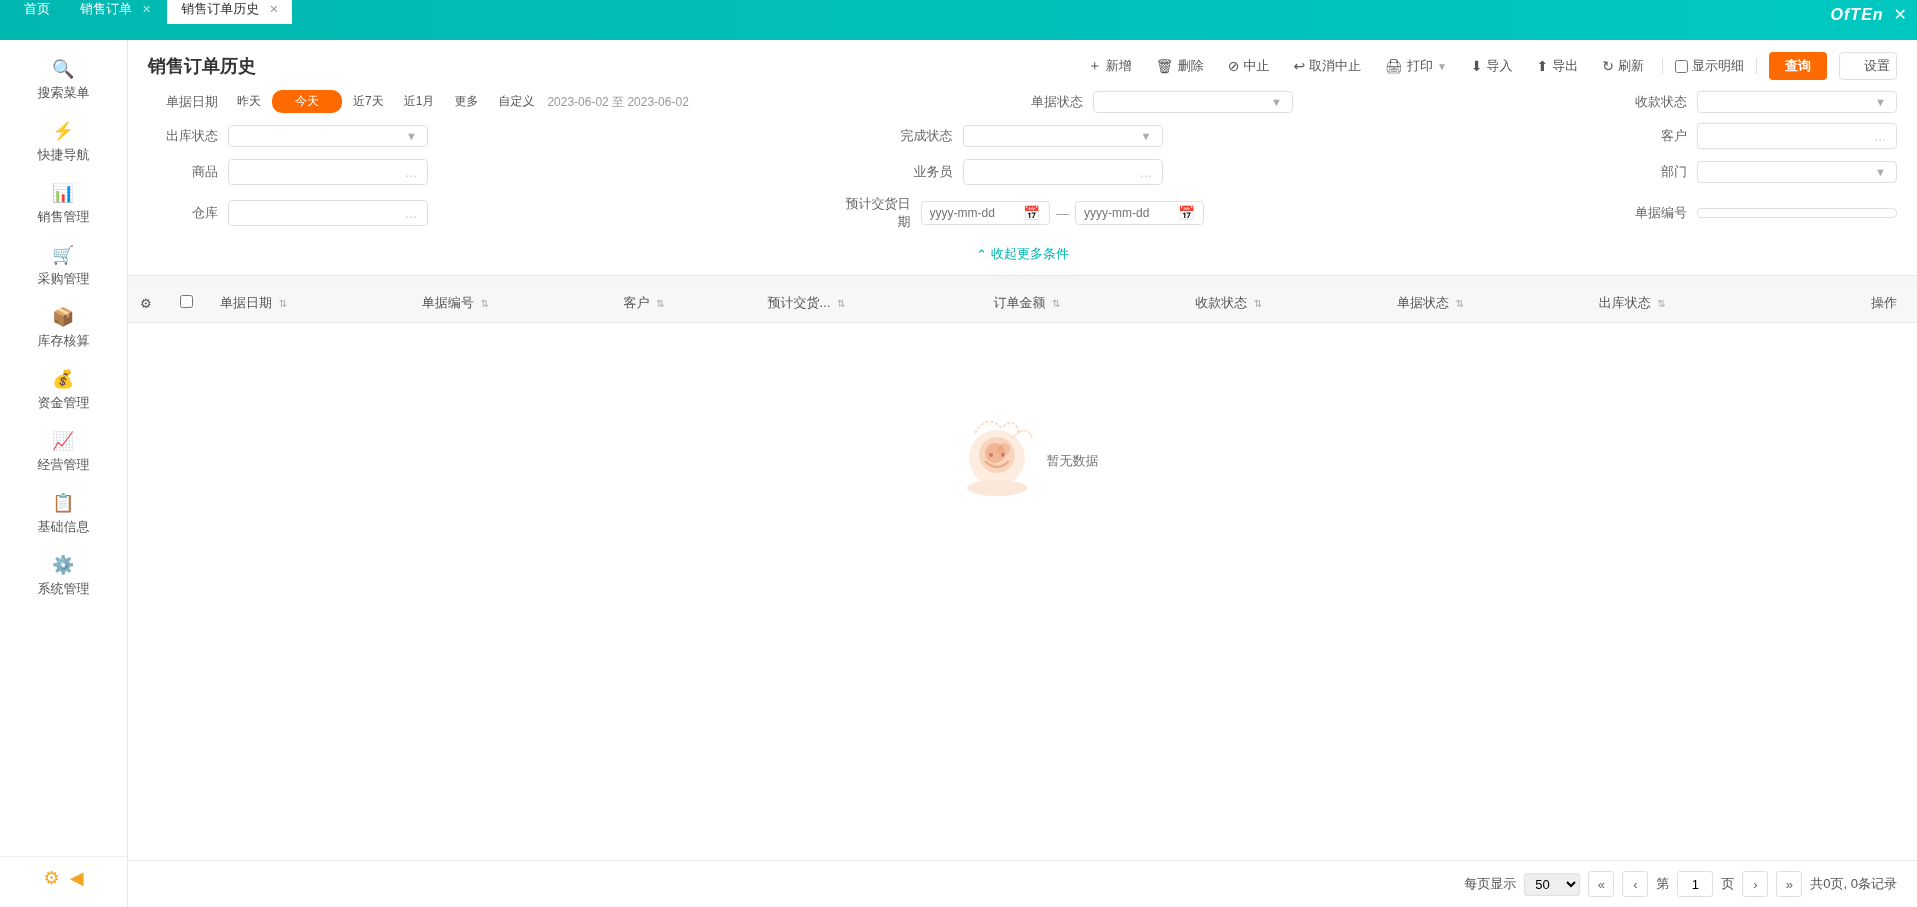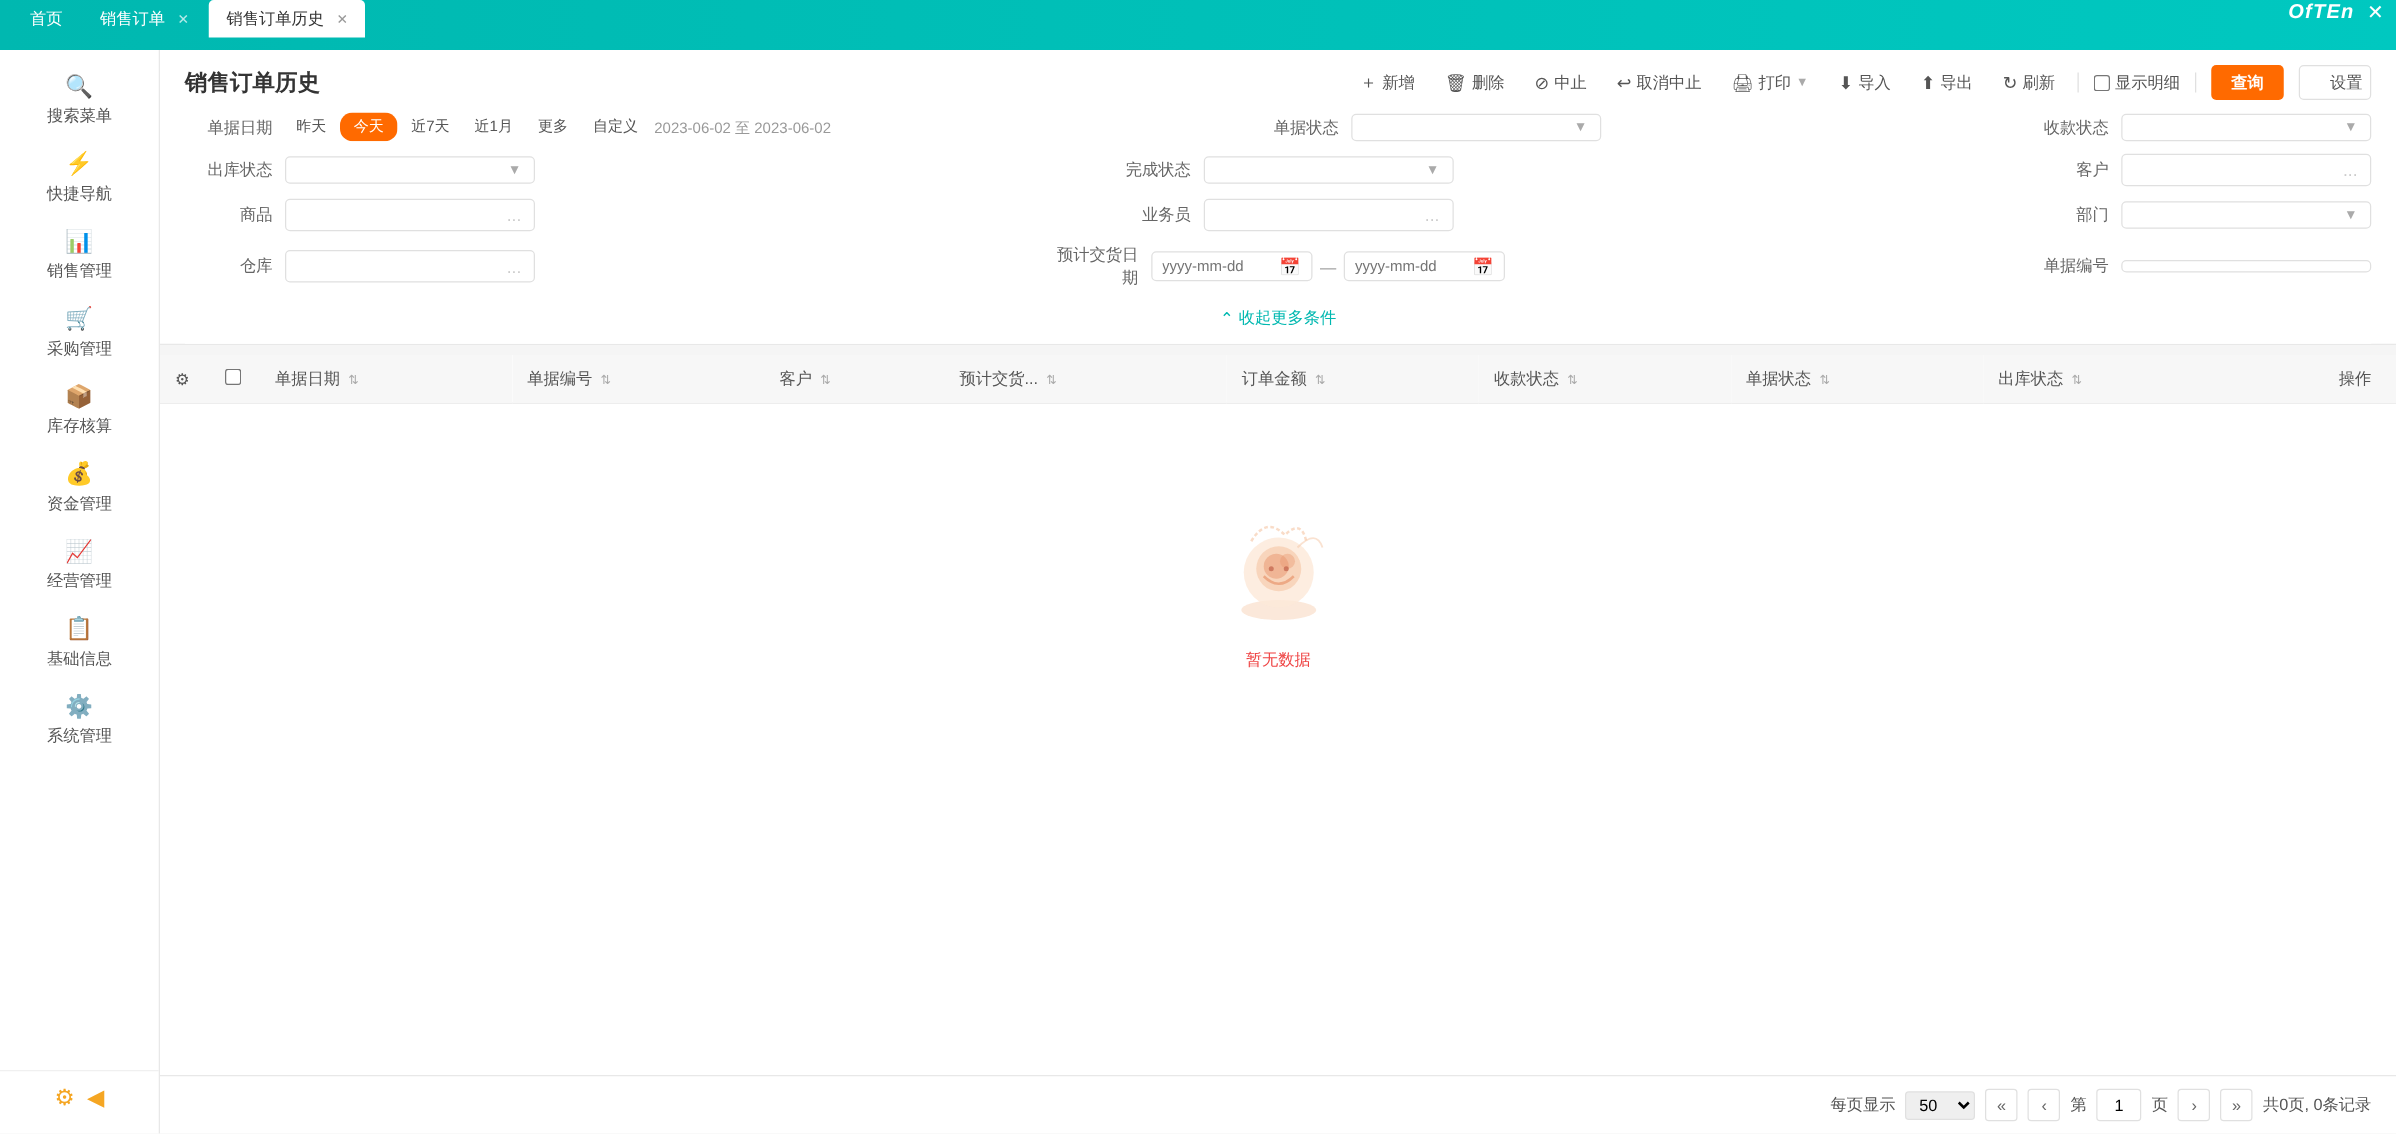--- a/index.html
+++ b/index.html
@@ -3,22 +3,22 @@
   <meta charset="utf-8">
   <style>
     * { box-sizing: border-box; margin: 0; padding: 0; font-family: 'Microsoft YaHei', Arial, sans-serif; font-size: 13px; }
     body { display: flex; flex-direction: column; height: 907px; width: 1917px; background: #f5f5f5; overflow: hidden; }
 
     
     .top-bar {
       height: 40px;
       background: linear-gradient(to right, #00b8b0, #00c8c0);
       display: flex;
-      align-items: flex-start;
-      padding: 0 10px;
+      align-items: flex-end;
+      padding: 16px 10px;
       gap: 2px;
     }
     .tab-item {
       height: 30px;
       padding: 0 14px;
       display: flex;
       align-items: center;
       cursor: pointer;
       color: #fff;
       border-radius: 4px 4px 0 0;
@@ -180,21 +180,21 @@
       border-radius: 3px;
       cursor: pointer;
       color: #555;
       font-size: 12px;
       border: 1px solid transparent;
     }
     .date-btn.active {
       background: #ff6a00;
       color: #fff;
       border-radius: 10px;
-      padding: 2px 10px;
+      padding: 2px 22px;
     }
     .date-range {
       font-size: 12px;
       color: #999;
       margin-top: 2px;
     }
     .filter-select {
       display: flex;
       align-items: center;
       border: 1px solid #e0e0e0;
@@ -263,25 +263,25 @@
       top: 0;
       z-index: 1;
     }
     .data-table th .sort-icon { font-size: 10px; color: #aaa; margin-left: 3px; }
     .th-checkbox { width: 40px; text-align: center; }
     .th-settings { width: 40px; text-align: center; }
 
     
     .empty-state {
       display: flex;
-      flex-direction: column;
+      flex-direction: row;
       align-items: center;
       justify-content: center;
       padding: 80px 0;
-      color: #ef4444;
+      color: #737373;
       font-size: 13px;
     }
     .empty-icon {
       width: 100px;
       height: 100px;
       margin-bottom: 16px;
     }
 
     
     .pagination-bar {

